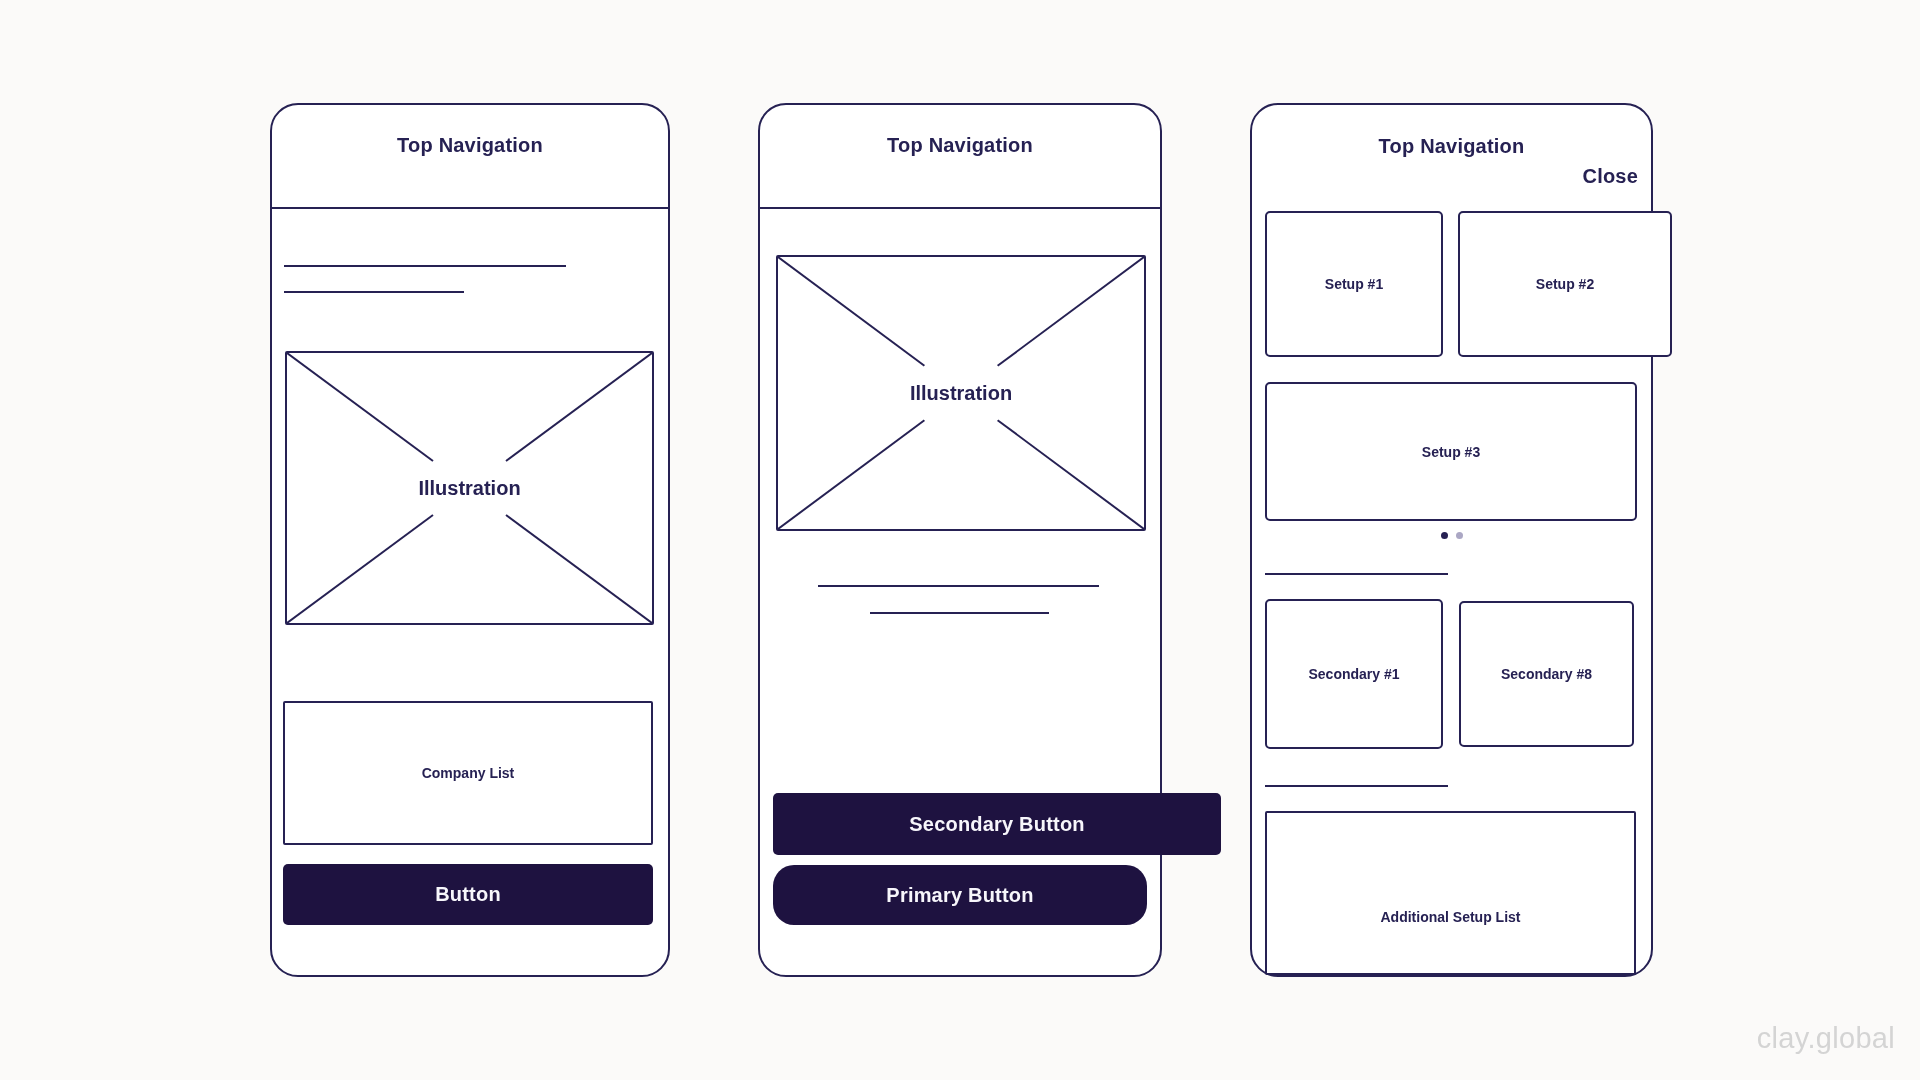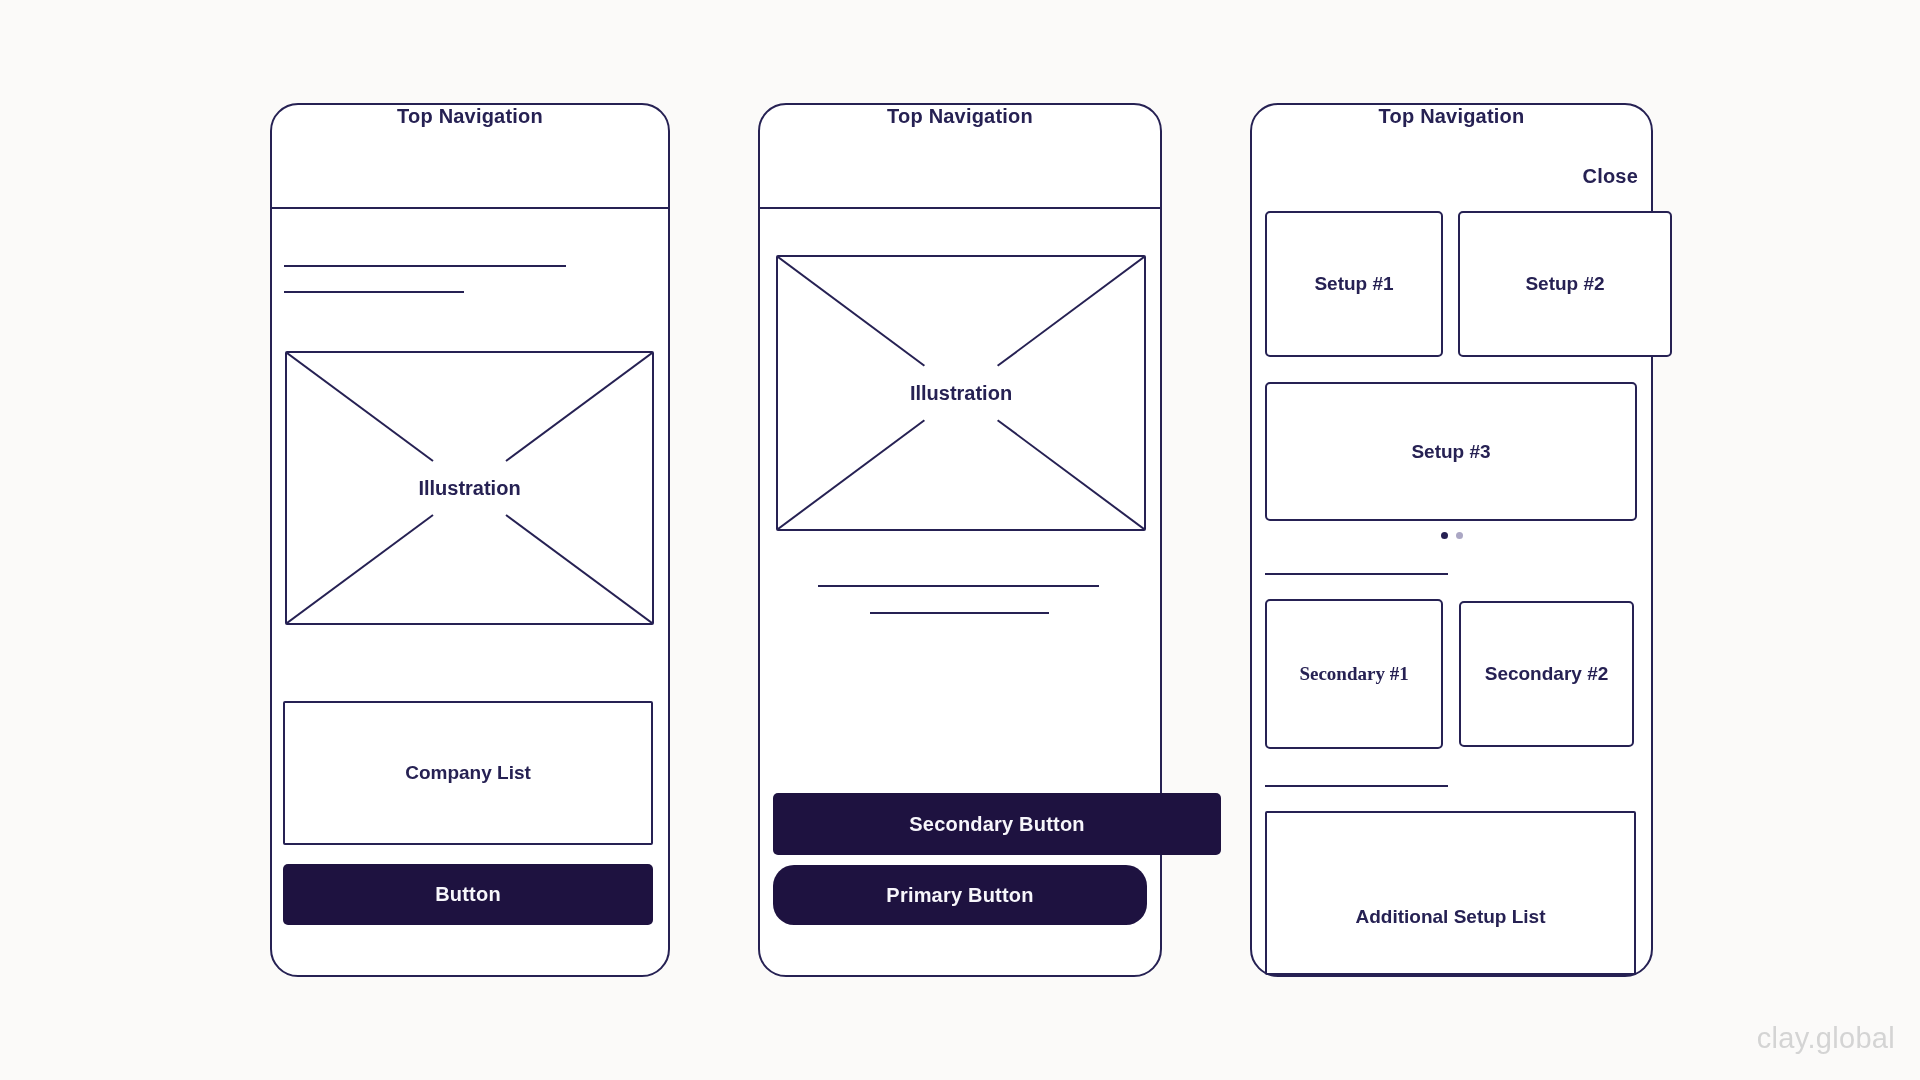--- a/index.html
+++ b/index.html
@@ -27,21 +27,21 @@
     background:var(--screen-bg);
     border:2px solid var(--ink);
     border-radius:28px;
   }
   .s1{left:270px;width:400px;}
   .s2{left:758px;width:404px;}
   .s3{left:1250px;width:403px;}
 
   .hdr{
     position:absolute;top:0;left:0;right:0;height:104px;
-    display:flex;align-items:flex-start;justify-content:center;
+    display:flex;align-items:center;justify-content:center;
     padding-bottom:21px;
     font-size:20px;font-weight:600;letter-spacing:.2px;
   }
   .hdr.with-divider{border-bottom:2px solid var(--ink);}
   .close-btn{
     position:absolute;top:0;right:13px;height:104px;
     display:flex;align-items:flex-end;padding-bottom:21px;
     background:none;border:none;color:var(--ink);
     font-family:"Liberation Sans",sans-serif;
     font-size:20px;font-weight:600;letter-spacing:.2px;cursor:pointer;
@@ -63,27 +63,27 @@
   .s2 .illus{left:16px;top:150px;width:370px;height:276px;}
   .illus svg{position:absolute;inset:0;width:100%;height:100%;display:block;}
   .illus-label{
     position:absolute;left:50%;top:50%;transform:translate(-50%,-50%);
     font-size:20px;font-weight:600;white-space:nowrap;
   }
 
   .card{
     position:absolute;border:2px solid var(--ink);background:var(--screen-bg);
     display:flex;align-items:center;justify-content:center;
-    font-size:19px;font-weight:600;text-align:center;cursor:pointer;
+    font-size:14px;font-weight:600;text-align:center;cursor:pointer;
   }
   .s1 .company{left:11px;top:596px;width:370px;height:144px;border-radius:2px;}
   .s3 .setup1{left:13px;top:106px;width:178px;height:146px;border-radius:5px;}
   .s3 .setup2{left:206px;top:106px;width:214px;height:146px;border-radius:5px;}
   .s3 .setup3{left:13px;top:277px;width:372px;height:139px;border-radius:5px;}
-  .s3 .sec1{left:13px;top:494px;width:178px;height:150px;border-radius:5px;font-family:Liberation Serif, serif;}
+  .s3 .sec1{left:13px;top:494px;width:178px;height:150px;border-radius:5px;}
   .s3 .sec2{left:207px;top:496px;width:175px;height:146px;border-radius:5px;}
   .s3 .addl{left:13px;top:706px;width:371px;height:164px;border-radius:2px;padding-top:48px;align-items:center;}
 
   .btn{
     position:absolute;background:var(--btn);color:var(--btn-text);
     border:none;border-radius:5px;
     display:flex;align-items:center;justify-content:center;
     font-family:"Liberation Sans",sans-serif;
     font-size:20px;font-weight:600;letter-spacing:.2px;cursor:pointer;
   }
@@ -168,21 +168,21 @@
       <span class="dot active"></span>
       <span class="dot"></span>
     </div>
 
     <div class="ph-line line1"></div>
 
     <div class="card sec1">
       <span>Secondary #1</span>
     </div>
     <div class="card sec2">
-      <span>Secondary #2</span>
+      <span>Secondary #8</span>
     </div>
 
     <div class="ph-line line2"></div>
 
     <div class="card addl">
       <span>Additional Setup List</span>
     </div>
   </section>
 
 </main>

